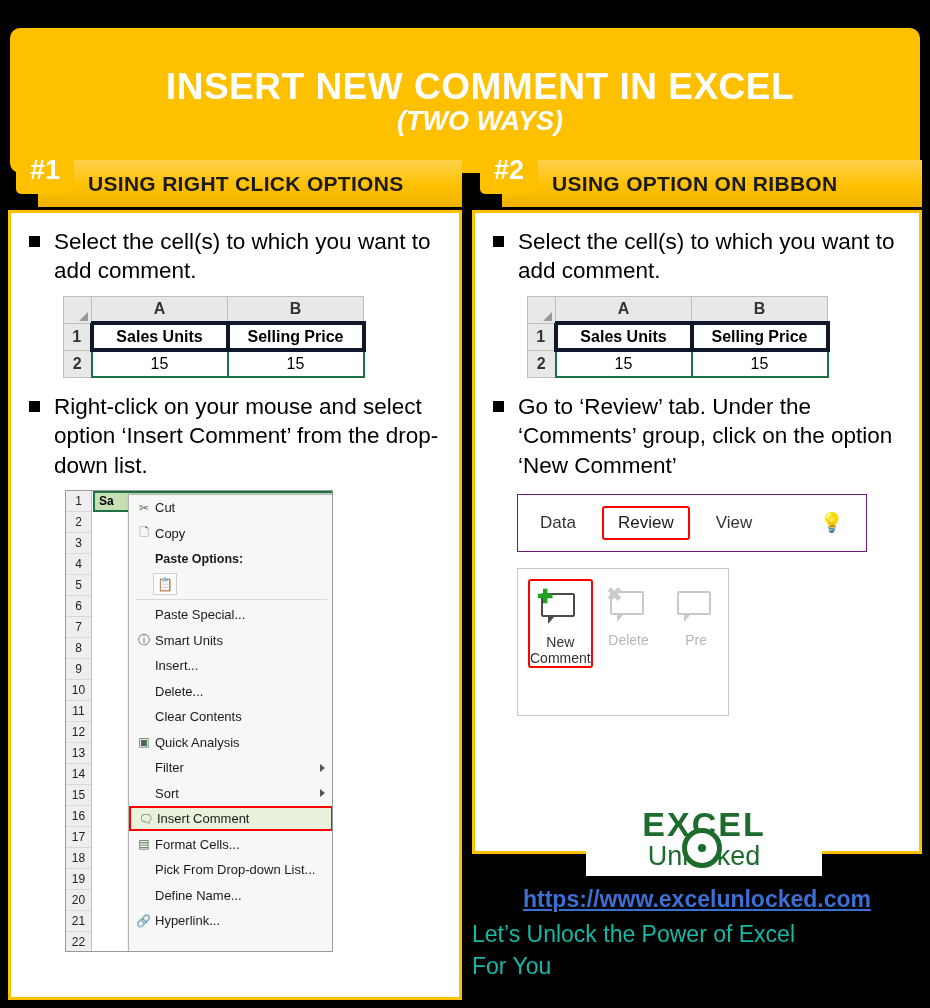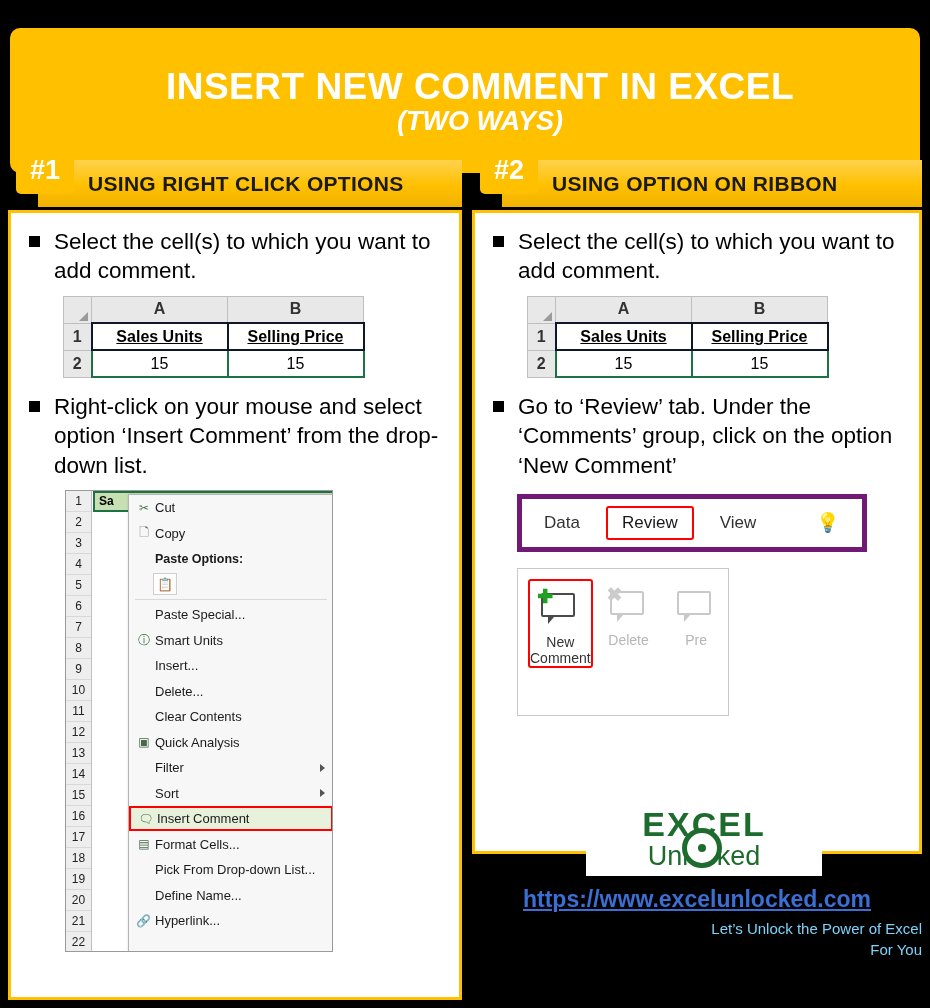--- a/index.html
+++ b/index.html
@@ -146,22 +146,21 @@
     width: 136px;
   }
   table.mini .rowhdr {
     background: #e8e8e8;
     font-weight: bold;
     color: #333;
     width: 28px;
   }
   table.mini .sel {
     font-weight: bold;
-    border: 2px solid #0f172a;
-    text-decoration: underline;
+    border: 4px solid #0f172a;
   }
   table.mini .selv { border-left: 2px solid #1e7145; border-right: 2px solid #1e7145; border-bottom: 2px solid #1e7145; }
 
   
   .ctx-shot {
     position: relative;
     margin: 10px 0 0 40px;
     width: 268px;
     height: 462px;
     border: 1px solid #9a9a9a;
@@ -248,21 +247,21 @@
   .ctx-highlight {
     background: #e8f1dc;
     border: 2px solid #ff0000;
   }
 
   
   .ribbon-tabs {
     margin: 14px 0 0 28px;
     width: 350px;
     height: 58px;
-    border: 5px solid #701a75;
+    border: 1px solid #701a75;
     background: #ffffff;
     display: flex;
     align-items: center;
     padding-left: 22px;
     gap: 26px;
     position: relative;
   }
   .rtab {
     font-size: 17px;
     color: #333333;
@@ -394,23 +393,23 @@
     text-align: center;
     font-size: 23px;
     font-weight: bold;
     color: #3b6fd4;
     text-decoration: underline;
   }
   .footer-tag {
     position: absolute;
     left: 472px; top: 918px;
     width: 450px;
-    text-align: right;
-    font-size: 15px;
-    color: #7dd3fc;
+    text-align: left;
+    font-size: 23px;
+    color: #14b8a6;
     line-height: 1.4;
   }
 </style>
 </head>
 <body>
 
 <div class="title-banner">
   <div class="title-main">INSERT NEW COMMENT IN EXCEL</div>
   <div class="title-sub">(TWO WAYS)</div>
 </div>

